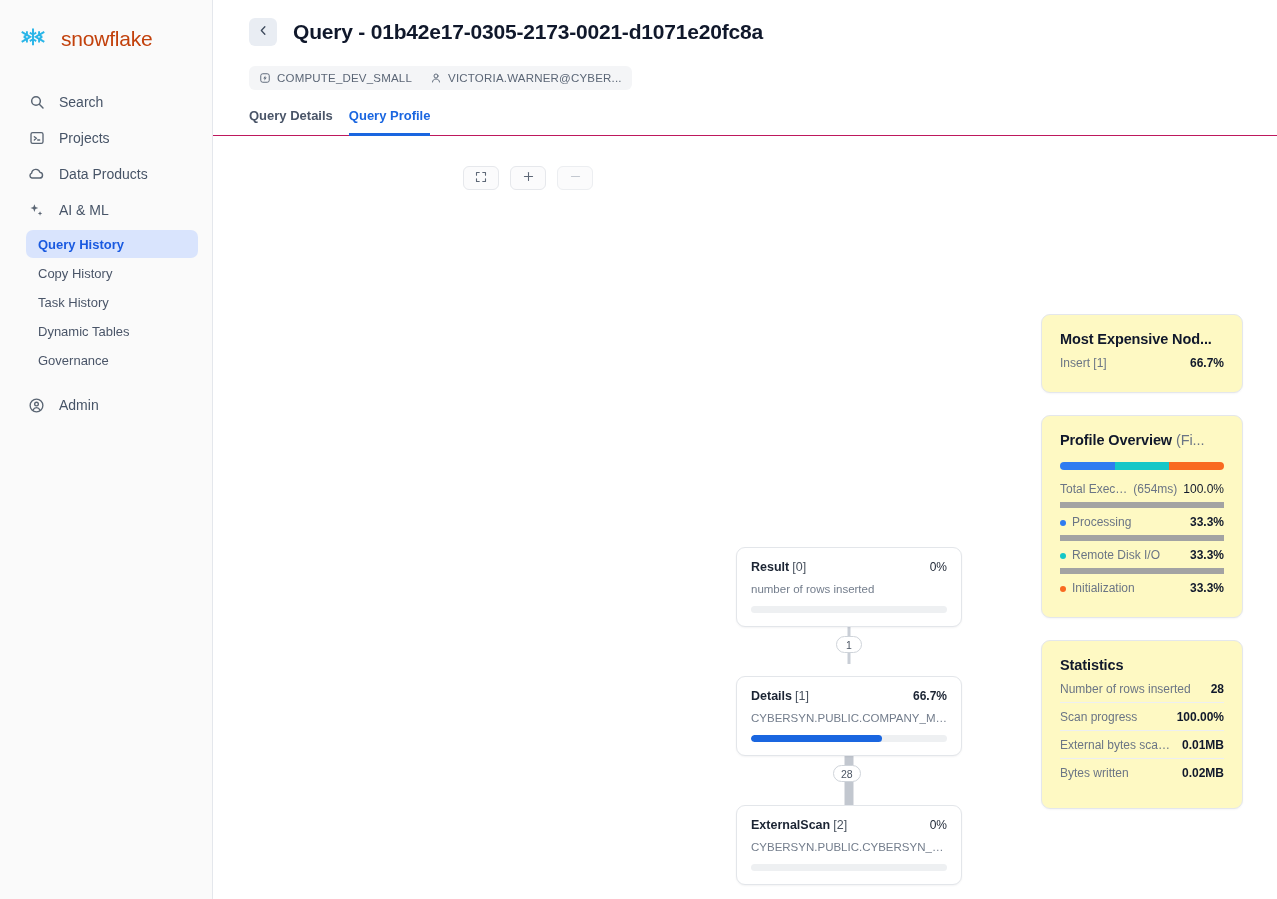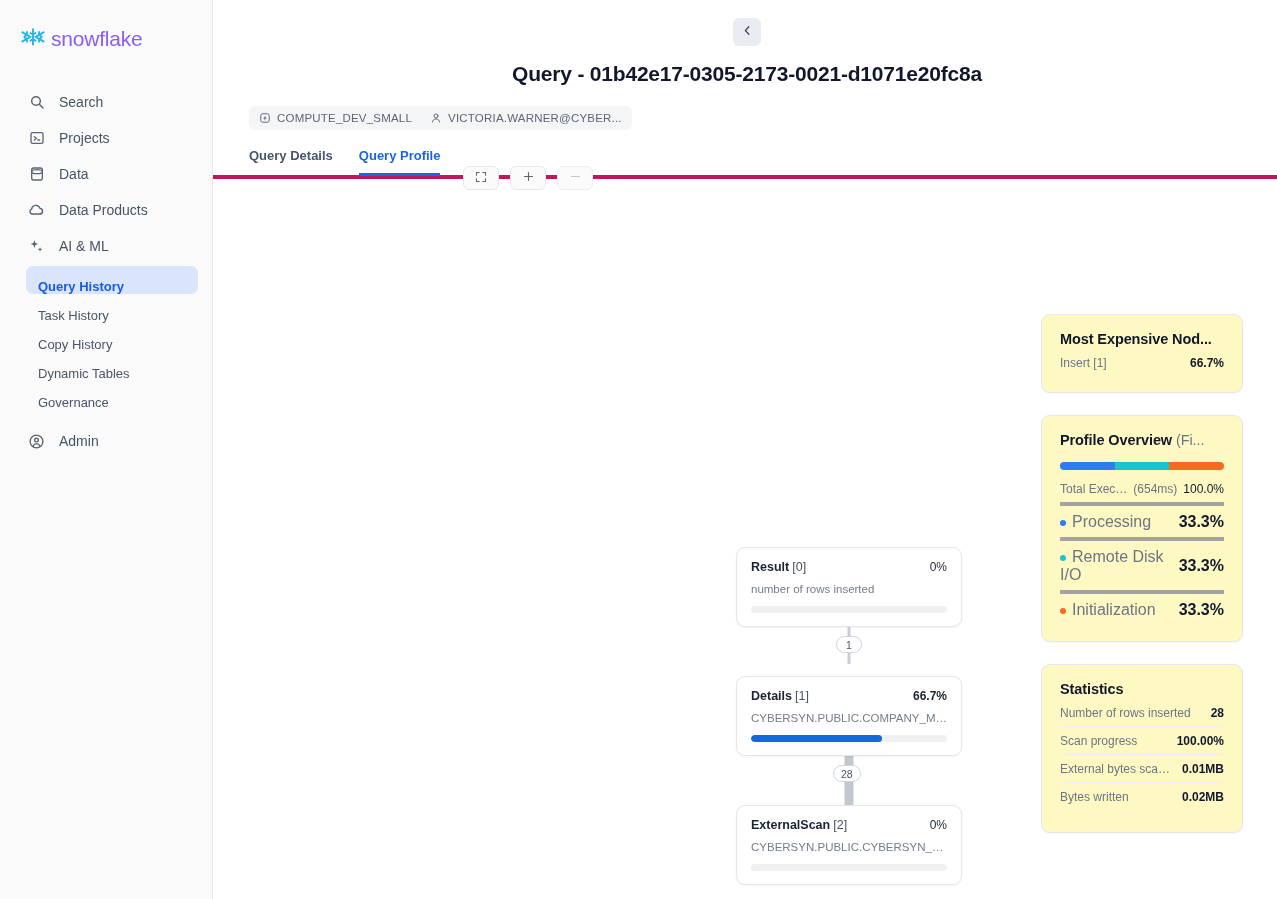--- a/index.html
+++ b/index.html
@@ -16,64 +16,64 @@
   .sidebar {
     width: 213px; height: 899px;
     background: #fafafa;
     border-right: 1px solid #e4e7ec;
     flex: 0 0 213px;
     padding-top: 22px;
   }
   .logo-row { display: flex; align-items: center; padding: 0 0 0 20px; height: 34px; }
   .logo-mark { width: 26px; height: 26px; flex: 0 0 26px; }
   .logo-text {
-    font-size: 21px; color: #8b5cf6; letter-spacing: -0.2px;
-    margin-left: 5px; font-weight: 400;
+    font-size: 21px; color: #c2410c; letter-spacing: -0.2px;
+    margin-left: 15px; font-weight: 400;
   }
   .nav { margin-top: 28px; }
   .nav-item {
     display: flex; align-items: center; gap: 14px;
     height: 36px; padding: 0 18px; margin: 0 10px;
     border-radius: 7px; cursor: pointer;
     color: #4a5568; font-size: 14px;
   }
   .nav-icon { width: 17px; height: 17px; flex: 0 0 17px; display:flex; align-items:center; justify-content:center; }
   .nav-label { font-size: 14px; color: #475467; }
   .subnav { margin-top: 2px; }
   .subnav-item {
-    display: flex; align-items: flex-end;
+    display: flex; align-items: center;
     height: 28px; margin: 1px 14px 1px 26px;
     padding: 0 12px; border-radius: 7px;
     font-size: 13px; color: #4a5568; cursor: pointer;
   }
   .subnav-item.active { background: #d9e4fd; color: #1a5ae0; font-weight: 700; }
   .nav-gap { height: 12px; }
 
   
   .main { flex: 1; height: 899px; position: relative; background: #fff; overflow: hidden; }
   .page-head { padding: 18px 32px 0 36px; }
-  .title-row { display: flex; align-items: center; gap: 16px; flex-direction: column; }
+  .title-row { display: flex; align-items: center; gap: 16px; }
   .back-btn {
     width: 28px; height: 28px; border-radius: 6px;
     background: #e9edf3; border: none; cursor: pointer;
     display: flex; align-items: center; justify-content: center;
     color: #3d4a5c;
   }
   .page-title { font-size: 21px; font-weight: 700; color: #10182b; letter-spacing: -0.2px; }
   .chips {
     display: inline-flex; align-items: center; gap: 18px;
     background: #f4f5f7; border-radius: 6px;
     height: 24px; padding: 0 10px; margin-top: 20px;
   }
   .chip { display: flex; align-items: center; gap: 6px; font-size: 11.5px; color: #5b6676; letter-spacing: .2px; }
   .chip-icon { width: 12px; height: 12px; display: flex; align-items: center; justify-content: center; }
 
   .tabs {
-    display: flex; gap: 26px; margin: 18px 0 0 0;
-    padding: 0 36px; border-bottom: 4px solid #be185d;
+    display: flex; gap: 16px; margin: 18px 0 0 0;
+    padding: 0 36px; border-bottom: 1px solid #be185d;
     position: relative;
   }
   .tab {
     font-size: 13px; font-weight: 700; color: #4a5568;
     padding-bottom: 10px; cursor: pointer;
     border-bottom: 3px solid transparent; margin-bottom: -1px;
   }
   .tab.active { color: #1a66e0; border-bottom-color: #1a66e0; }
 
   
@@ -145,21 +145,21 @@
   .legend-dot {
     display: inline-block; width: 6px; height: 6px; border-radius: 50%;
     margin-right: 6px; vertical-align: middle;
   }
   .total-row { display:flex; align-items:baseline; justify-content:space-between; font-size:12px; padding: 8px 0 6px; }
   .total-row .tl { color:#6b7585; white-space:nowrap; overflow:hidden; text-overflow:ellipsis; }
   .total-row .tm { color:#6b7585; margin: 0 6px 0 4px; white-space:nowrap; }
   .total-row .tv { color:#10182b; font-weight:400; }
   .legend-row {
     display:flex; align-items:center; justify-content:space-between;
-    font-size:16px; padding: 7px 0 6px; border-top:4px solid #a3a3a3;
+    font-size:12px; padding: 7px 0 6px; border-top:6px solid #a3a3a3;
   }
   .legend-row .ll { color:#6b7585; }
   .legend-row .lv { color:#10182b; font-weight:700; }
 </style>
 </head>
 <body>
 
 <div class="app">
 
   <aside class="sidebar">
@@ -187,29 +187,20 @@
           <svg width="16" height="16" viewBox="0 0 24 24" fill="none" stroke="#5a6573" stroke-width="2" stroke-linecap="round">
               <rect x="3" y="4" width="18" height="16" rx="2.5"></rect>
               <polyline points="8,10 11,12.5 8,15"></polyline>
               <line x1="13" y1="15" x2="16" y2="15"></line>
             </svg>
         </span>
         <span class="nav-label">Projects</span>
       </div>
       <div class="nav-item">
         <span class="nav-icon">
-          <svg width="16" height="16" viewBox="0 0 24 24" fill="none" stroke="#5a6573" stroke-width="2" stroke-linecap="round">
-              <rect x="4" y="3" width="16" height="18" rx="3"></rect>
-              <ellipse cx="12" cy="8.5" rx="8" ry="3"></ellipse>
-            </svg>
-        </span>
-        <span class="nav-label">Data</span>
-      </div>
-      <div class="nav-item">
-        <span class="nav-icon">
           <svg width="17" height="17" viewBox="0 0 24 24" fill="none" stroke="#5a6573" stroke-width="2" stroke-linecap="round" stroke-linejoin="round">
               <path d="M5.5 17h11a4 4 0 0 0 .4-7.98A6 6 0 0 0 5.2 10.1 3.6 3.6 0 0 0 5.5 17z"></path>
             </svg>
         </span>
         <span class="nav-label">Data Products</span>
       </div>
       <div class="nav-item">
         <span class="nav-icon">
           <svg width="17" height="17" viewBox="0 0 24 24" fill="#5a6573">
               <path d="M9 3l1.5 4.1L14.5 8.5 10.5 10 9 14.2 7.5 10 3.5 8.5 7.5 7.1z"></path>
@@ -217,24 +208,24 @@
             </svg>
         </span>
         <span class="nav-label">AI &amp; ML</span>
       </div>
 
       <div class="subnav">
         <div class="subnav-item active">
           <span>Query History</span>
         </div>
         <div class="subnav-item">
+          <span>Copy History</span>
+        </div>
+        <div class="subnav-item">
           <span>Task History</span>
-        </div>
-        <div class="subnav-item">
-          <span>Copy History</span>
         </div>
         <div class="subnav-item">
           <span>Dynamic Tables</span>
         </div>
         <div class="subnav-item">
           <span>Governance</span>
         </div>
       </div>
 
       <div class="nav-gap"></div>

